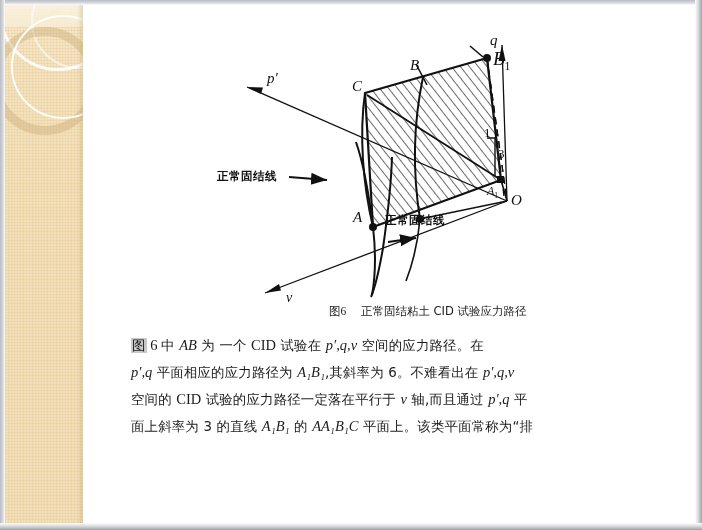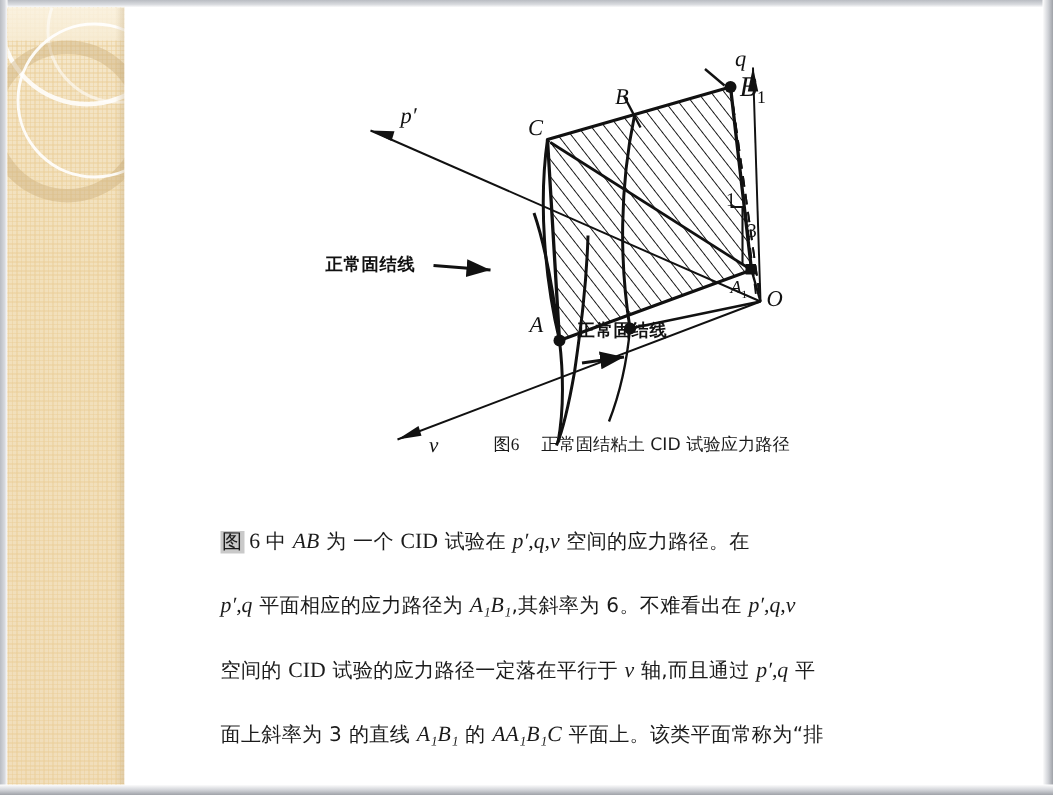--- a/index.html
+++ b/index.html
@@ -75,37 +75,37 @@
     font-family:"DejaVu Sans", sans-serif;
     font-weight:700;
     font-size:11.5px;
     color:#111;
     white-space:nowrap;
     letter-spacing:.5px;
   }
 
   
   #caption{
-    position:absolute;left:246px;top:284px;
+    position:absolute;left:246px;top:299px;
     font-family:"DejaVu Sans", sans-serif;
     font-size:11.5px;color:#1a1a1a;white-space:nowrap;
     font-weight:500;
   }
   #caption .cap-num{font-family:"Liberation Serif",serif;}
 
   
   #bodytext{
     position:absolute;left:48px;top:327px;width:520px;
     font-family:"DejaVu Sans", sans-serif;
     font-size:13.4px;
     color:#1b1b1b;
     line-height:27px;
     letter-spacing:.2px;
   }
-  #bodytext p{margin:16px;}
+  #bodytext p{margin:0;}
   #bodytext .indent{display:inline-block;width:0px;}
   .hl{background:#c9c9c9;padding:0 1px;}
   .mi{font-family:"Liberation Serif",serif;font-style:italic;font-size:14.5px;letter-spacing:0;}
   .mr{font-family:"Liberation Serif",serif;font-style:normal;font-size:14.5px;letter-spacing:0;}
 </style>
 </head>
 <body>
 
 <div id="slide">
 

